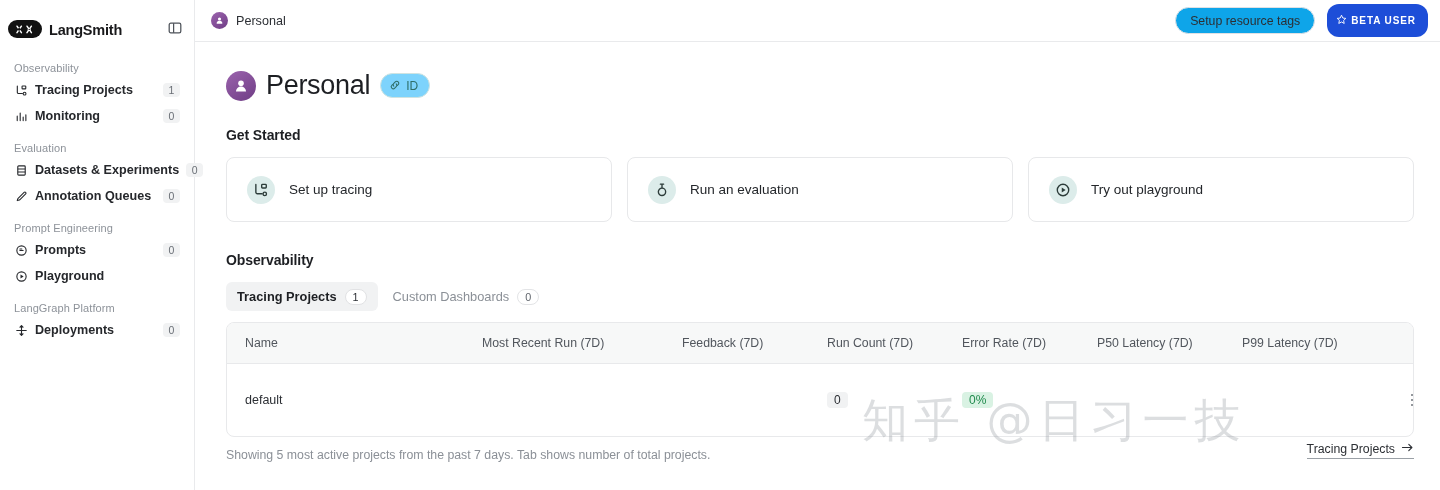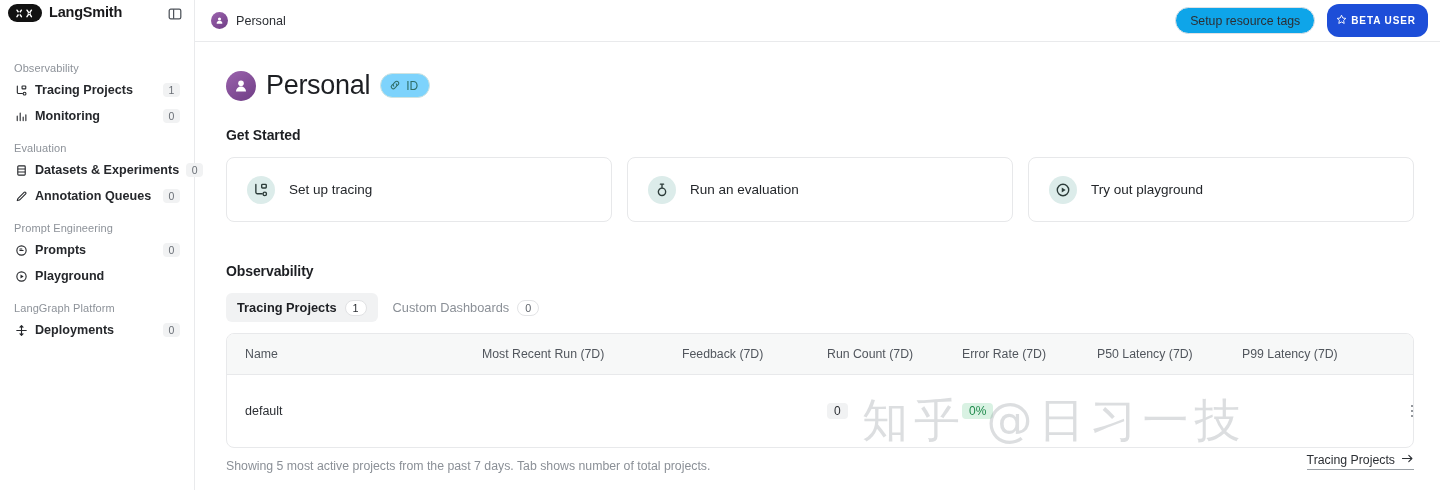--- a/index.html
+++ b/index.html
@@ -14,21 +14,21 @@
 
   
   .sidebar {
     width: 195px; height: 490px; flex: 0 0 195px;
     border-right: 1px solid #e9eaec;
     background: #ffffff;
     display: flex; flex-direction: column;
     padding: 0;
   }
   .sb-head {
-    height: 34px; display: flex; align-items: flex-start;
+    height: 34px; display: flex; align-items: flex-end;
     padding: 0 9px 0 8px; gap: 7px; margin-top: 4px;
   }
   .logo-mark {
     width: 34px; height: 18px; border-radius: 9px; background: #121212;
     display: flex; align-items: center; justify-content: center; flex: 0 0 auto;
   }
   .logo-text { font-size: 14.5px; font-weight: 600; letter-spacing: -.2px; color: #19191b; }
   .panel-toggle { margin-left: auto; width: 20px; height: 20px; display:flex; align-items:center; justify-content:center; border-radius:4px; cursor:pointer; }
 
   .sb-nav { padding: 9px 8px 0 8px; }
@@ -86,21 +86,21 @@
   .page-title { font-size: 27px; font-weight: 400; color: #1d1f23; letter-spacing: -.3px; }
   .id-pill {
     display: flex; align-items: center; gap: 5px;
     height: 25px; padding: 0 11px 0 8px; border-radius: 13px;
     background: #7dd3fc; border: 1px solid #cfe3e1; cursor: pointer;
   }
   .id-pill-text { font-size: 12px; color: #2f6f69; font-weight: 500; }
 
   .sec-title { font-size: 14px; font-weight: 600; color: #1d1f23; margin-bottom: 14px; letter-spacing: -.1px; }
 
-  .cards { display: flex; gap: 15px; margin-bottom: 41px; justify-content: center; }
+  .cards { display: flex; gap: 15px; margin-bottom: 30px; justify-content: center; }
   .card {
     flex: 1 1 0; height: 65px; border: 1px solid #e7e8ea; border-radius: 8px;
     background: #fff; display: flex; align-items: center; gap: 14px; padding: 0 20px;
     cursor: pointer;
   }
   .card-ico {
     width: 28px; height: 28px; border-radius: 50%; background: #dcecea;
     display: flex; align-items: center; justify-content: center; flex: 0 0 28px; color: #2c3c3a;
   }
   .card-label { font-size: 13.5px; color: #24272b; }

